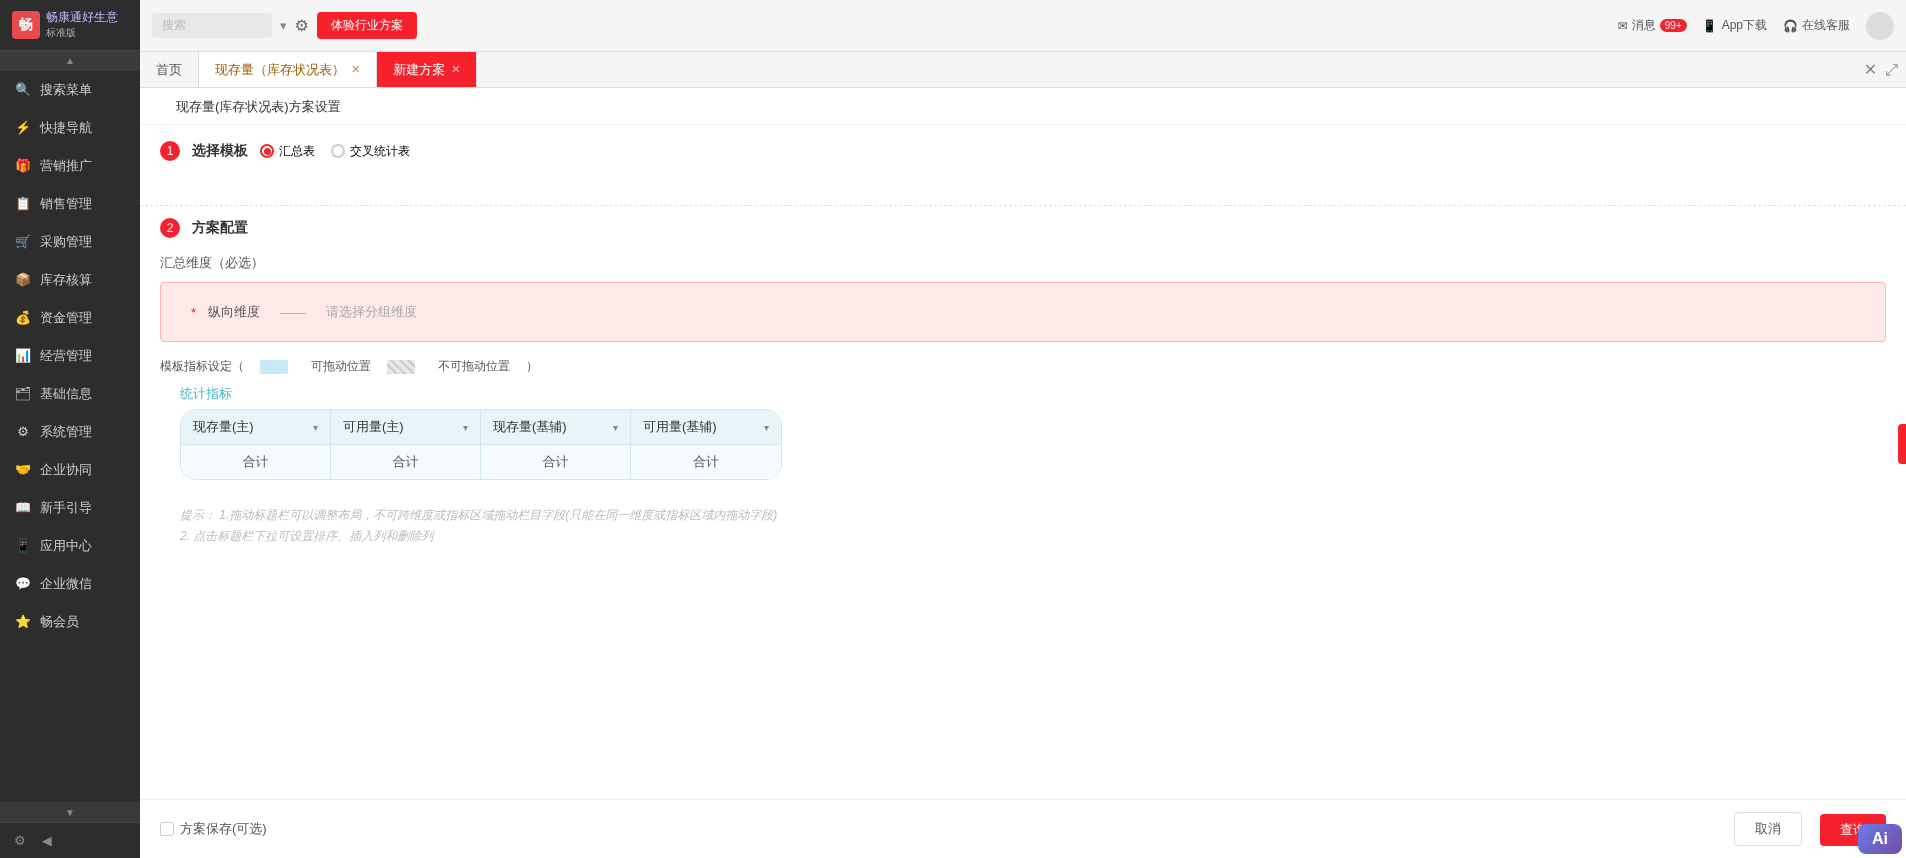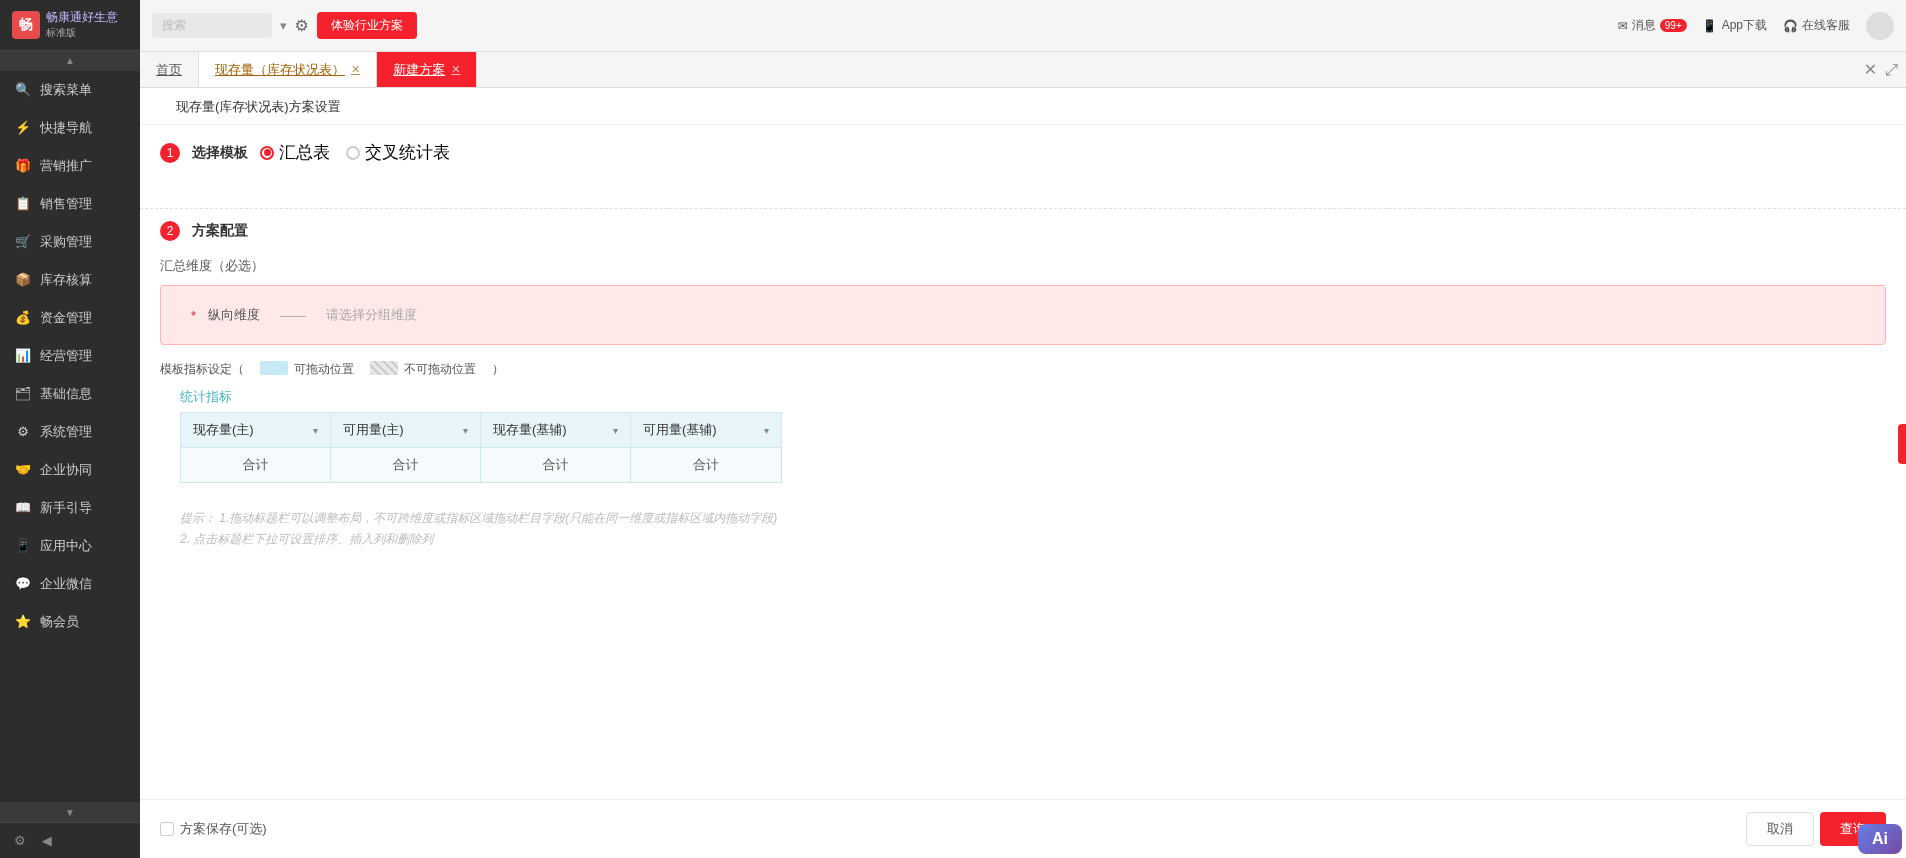--- a/index.html
+++ b/index.html
@@ -165,21 +165,20 @@
     .tab {
       padding: 8px 16px;
       font-size: 13px;
       color: #555;
       cursor: pointer;
       border-right: 1px solid #ddd;
       display: flex;
       align-items: center;
       gap: 6px;
       height: 100%;
-      text-decoration: underline;
     }
     .tab.home-tab {
       background: #f5f5f5;
     }
     .tab.active-tab {
       background: #fff;
       color: #a16207;
     }
     .tab.new-tab {
       background: #f5222d;
@@ -245,21 +244,21 @@
     }
     .radio-group {
       display: flex;
       align-items: center;
       gap: 16px;
     }
     .radio-item {
       display: flex;
       align-items: center;
       gap: 5px;
-      font-size: 17px;
+      font-size: 12px;
       cursor: pointer;
     }
     .radio-circle {
       width: 14px;
       height: 14px;
       border-radius: 50%;
       border: 2px solid #f5222d;
       display: flex;
       align-items: center;
       justify-content: center;
@@ -308,21 +307,22 @@
     .indicator-legend {
       display: flex;
       align-items: center;
       gap: 16px;
       margin-bottom: 10px;
       font-size: 12px;
       color: #555;
     }
     .legend-item {
       display: flex;
-      gap: 6px;
+      align-items: center;
+      gap: 23px;
     }
     .legend-box-draggable {
       width: 28px;
       height: 14px;
       background: #c5eaf5;
       border-radius: 2px;
     }
     .legend-box-fixed {
       width: 28px;
       height: 14px;
@@ -341,21 +341,21 @@
     .stats-section {
       margin: 0 20px 12px;
     }
     .stats-title {
       color: #4ab5c4;
       font-size: 13px;
       margin-bottom: 6px;
     }
     .stats-table {
       border: 1px solid #d0e8ec;
-      border-radius: 0;
+      border-radius: 16px;
       overflow: hidden;
       width: auto;
       display: inline-block;
     }
     .stats-header-row {
       display: flex;
       background: #e8f5f8;
     }
     .stats-data-row {
       display: flex;
@@ -410,21 +410,22 @@
       color: #555;
     }
     .checkbox-box {
       width: 14px;
       height: 14px;
       border: 1px solid #ccc;
       border-radius: 2px;
     }
     .action-btns {
       display: flex;
-      gap: 6px;
+      gap: 18px;
+      align-items: flex-end;
     }
     .btn-cancel {
       background: #fff;
       border: 1px solid #ddd;
       color: #555;
       padding: 7px 20px;
       border-radius: 4px;
       cursor: pointer;
       font-size: 13px;
     }

